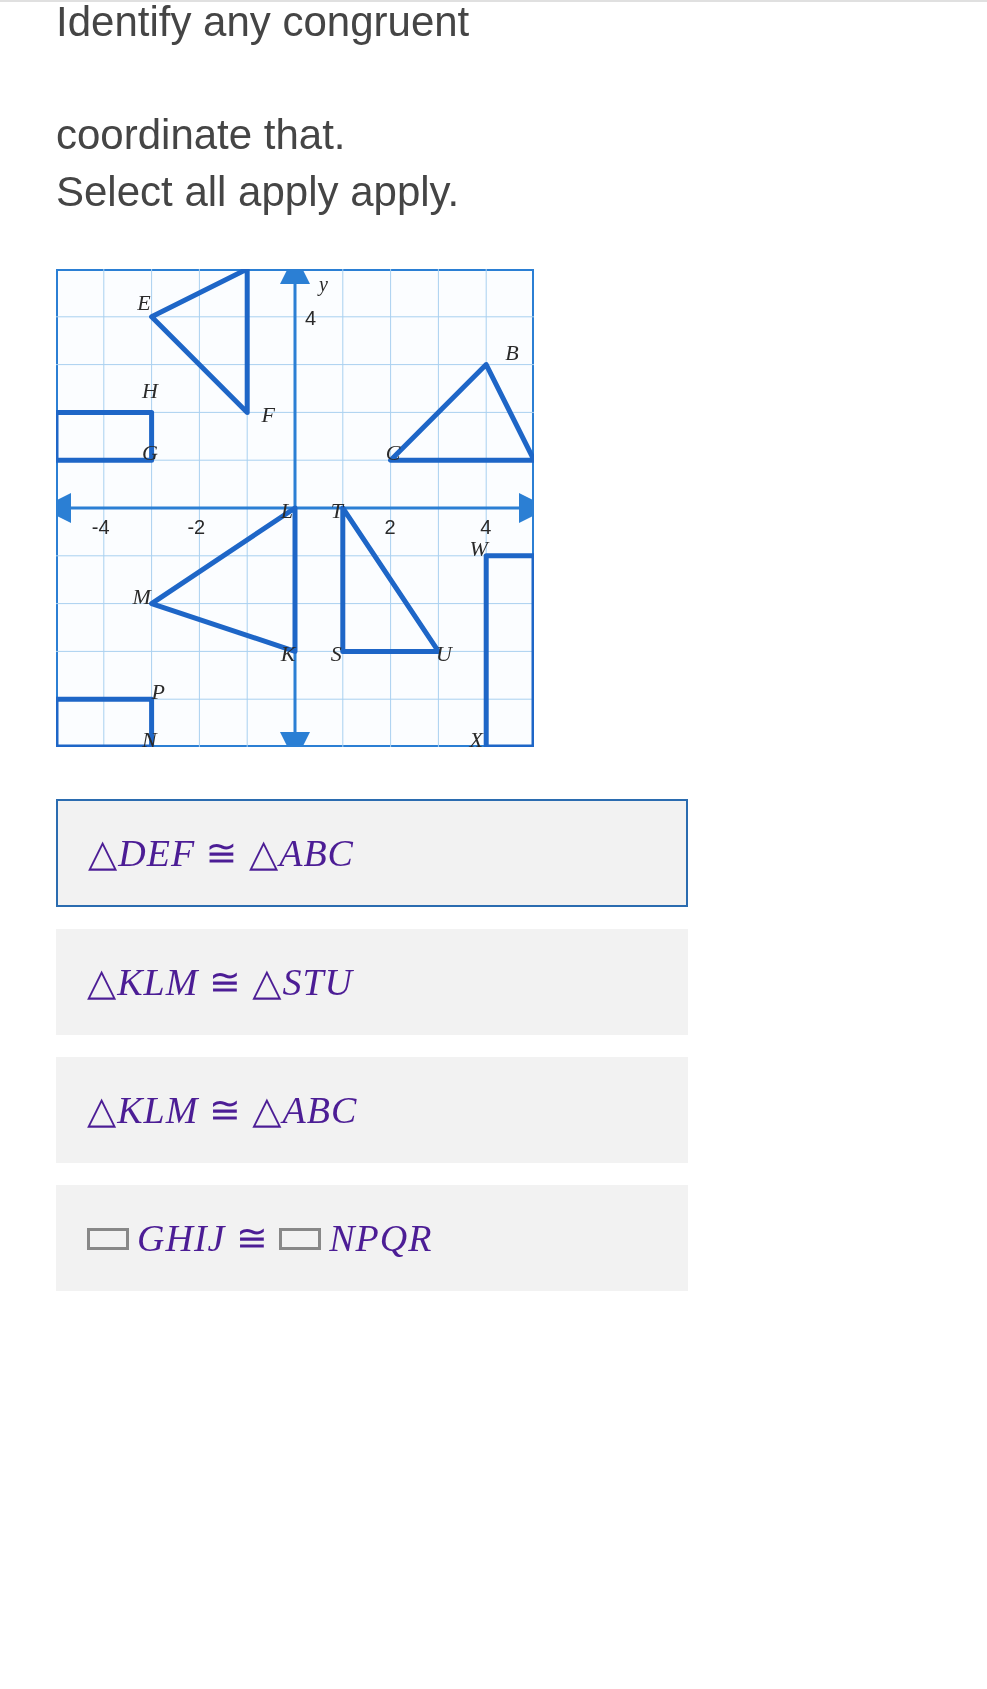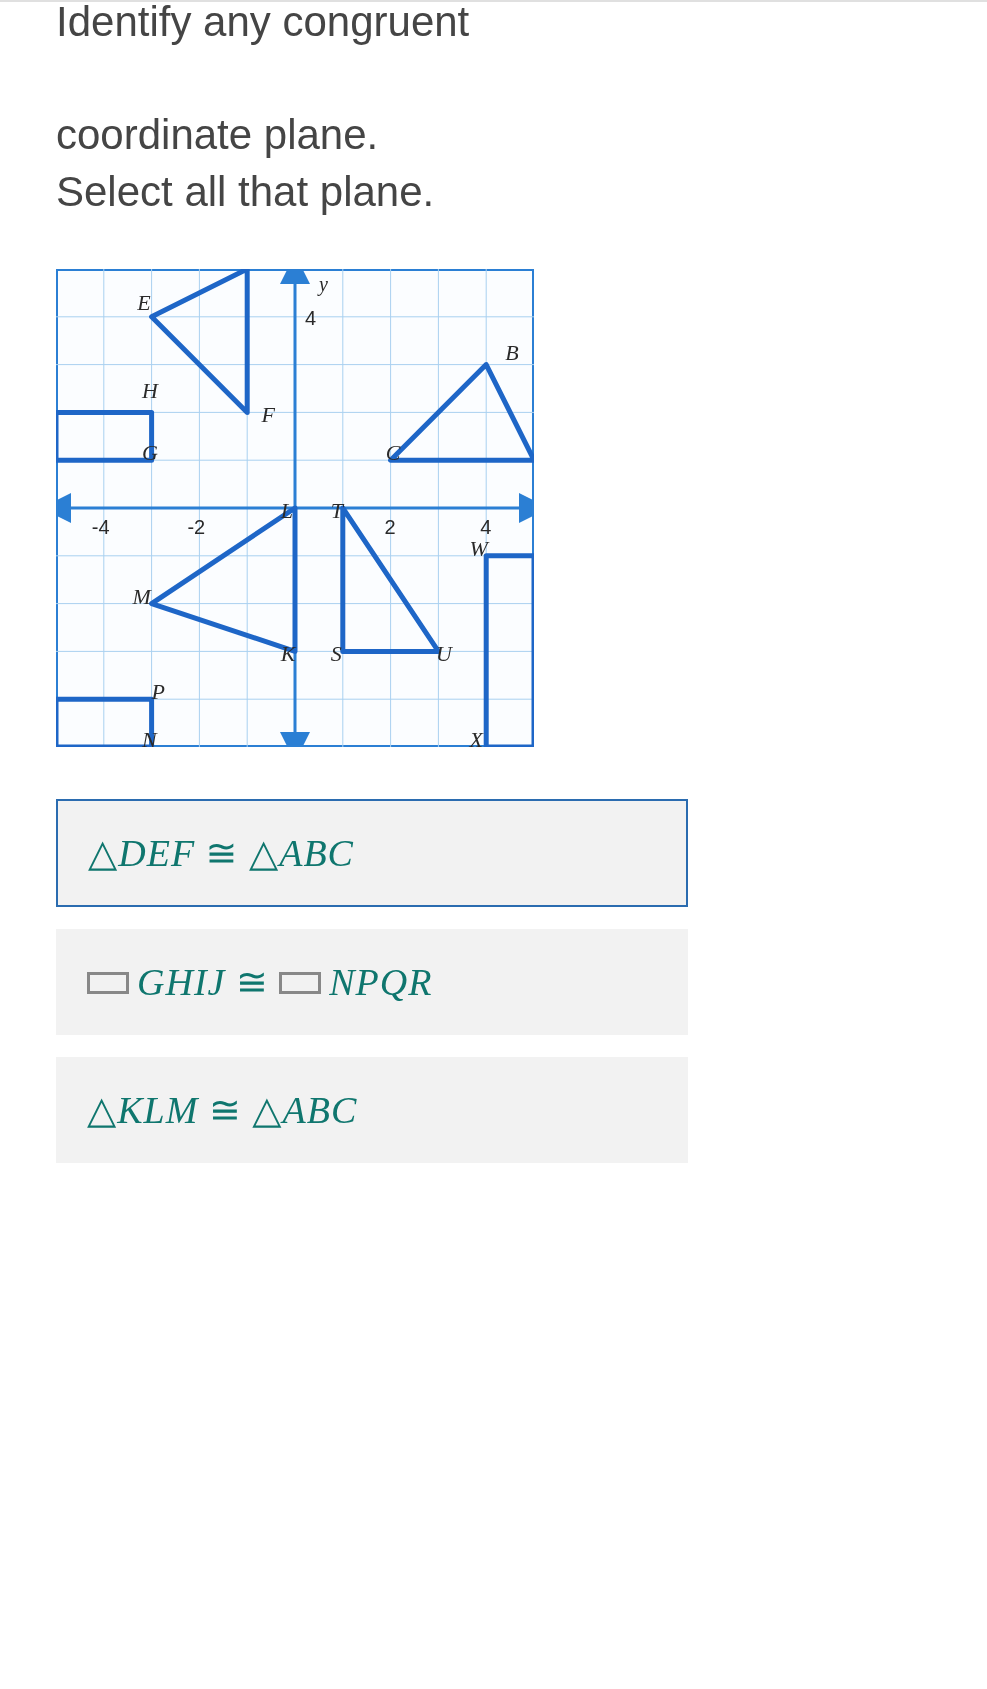--- a/index.html
+++ b/index.html
@@ -30,21 +30,21 @@
     position: relative;
     margin-bottom: 52px;
   }
   svg.grid { width: 478px; height: 478px; }
   .options { width: 632px; }
   .option {
     background: #f2f2f2;
     border: 1px solid #f2f2f2;
     padding: 30px 30px;
     font-size: 38px;
-    color: #0f766e;
+    color: #4c1d95;
     font-style: italic;
     font-family: Georgia, 'Times New Roman', serif;
     margin-bottom: 22px;
     letter-spacing: 1px;
   }
   .option.selected {
     border: 2px solid #2b6cb0;
     background: #f2f2f2;
   }
   .tri { font-style: normal; font-family: Arial, sans-serif; }
@@ -57,22 +57,22 @@
   }
   .cong { font-style: normal; font-family: Arial, sans-serif; }
 </style>
 </head>
 <body>
 
 <div class="page">
   <div class="question">
     <span>Identify any congruent</span><br>
     <br>
-    <span>coordinate plane.</span><br>
-    <span>Select all that plane.</span>
+    <span>coordinate that.</span><br>
+    <span>Select all apply apply.</span>
   </div>
 
   <div class="chart-wrap">
     <svg class="grid" viewBox="0 0 478 478">
       <defs>
         <marker id="arrowE" markerWidth="10" markerHeight="10" refX="5" refY="5" orient="auto">
           <path d="M0,0 L10,5 L0,10 z" fill="#2b7fd4"></path>
         </marker>
         <marker id="arrowS" markerWidth="10" markerHeight="10" refX="5" refY="5" orient="auto">
           <path d="M10,0 L0,5 L10,10 z" fill="#2b7fd4"></path>
@@ -151,16 +151,17 @@
           <text x="424.2" y="265">4</text>
           <text x="249" y="55.8">4</text>
           <text x="480" y="265" font-style="italic" font-family="Georgia,serif">x</text>
           <text x="263" y="22" font-style="italic" font-family="Georgia,serif">y</text>
         </g>
     </svg>
   </div>
 
   <div class="options" id="options-container">
       <div class="option selected"><span class="tri">△</span>DEF <span class="cong">≅</span> <span class="tri">△</span>ABC</div>
+      <div class="option"><span class="tri">△</span>KLM <span class="cong">≅</span> <span class="tri">△</span>STU</div>
+      <div class="option"><span class="tri">△</span>KLM <span class="cong">≅</span> <span class="tri">△</span>ABC</div>
       <div class="option"><span class="rectsym"></span>GHIJ <span class="cong">≅</span> <span class="rectsym"></span>NPQR</div>
-      <div class="option"><span class="tri">△</span>KLM <span class="cong">≅</span> <span class="tri">△</span>ABC</div>
     </div>
 </div>
 
 </body></html>

